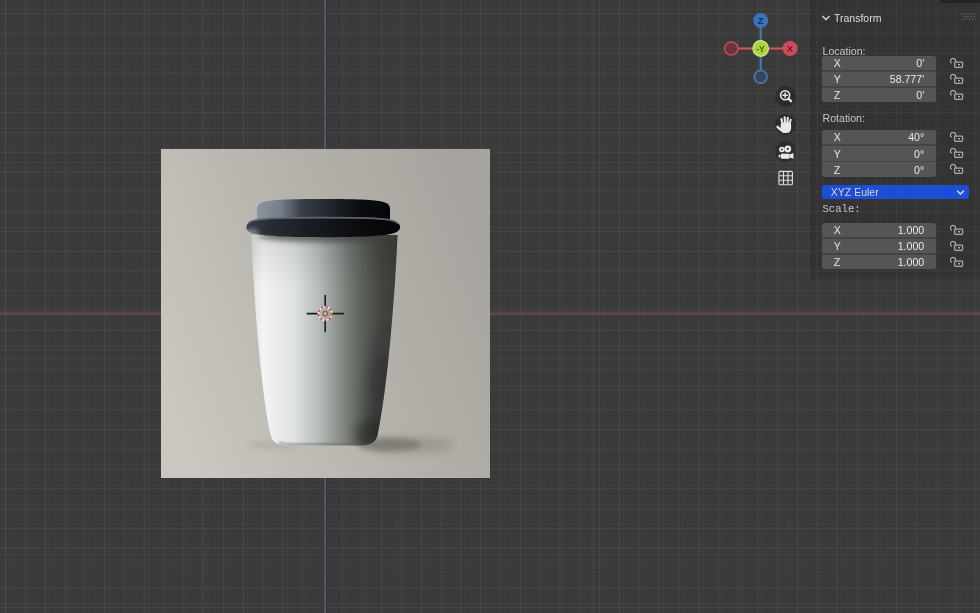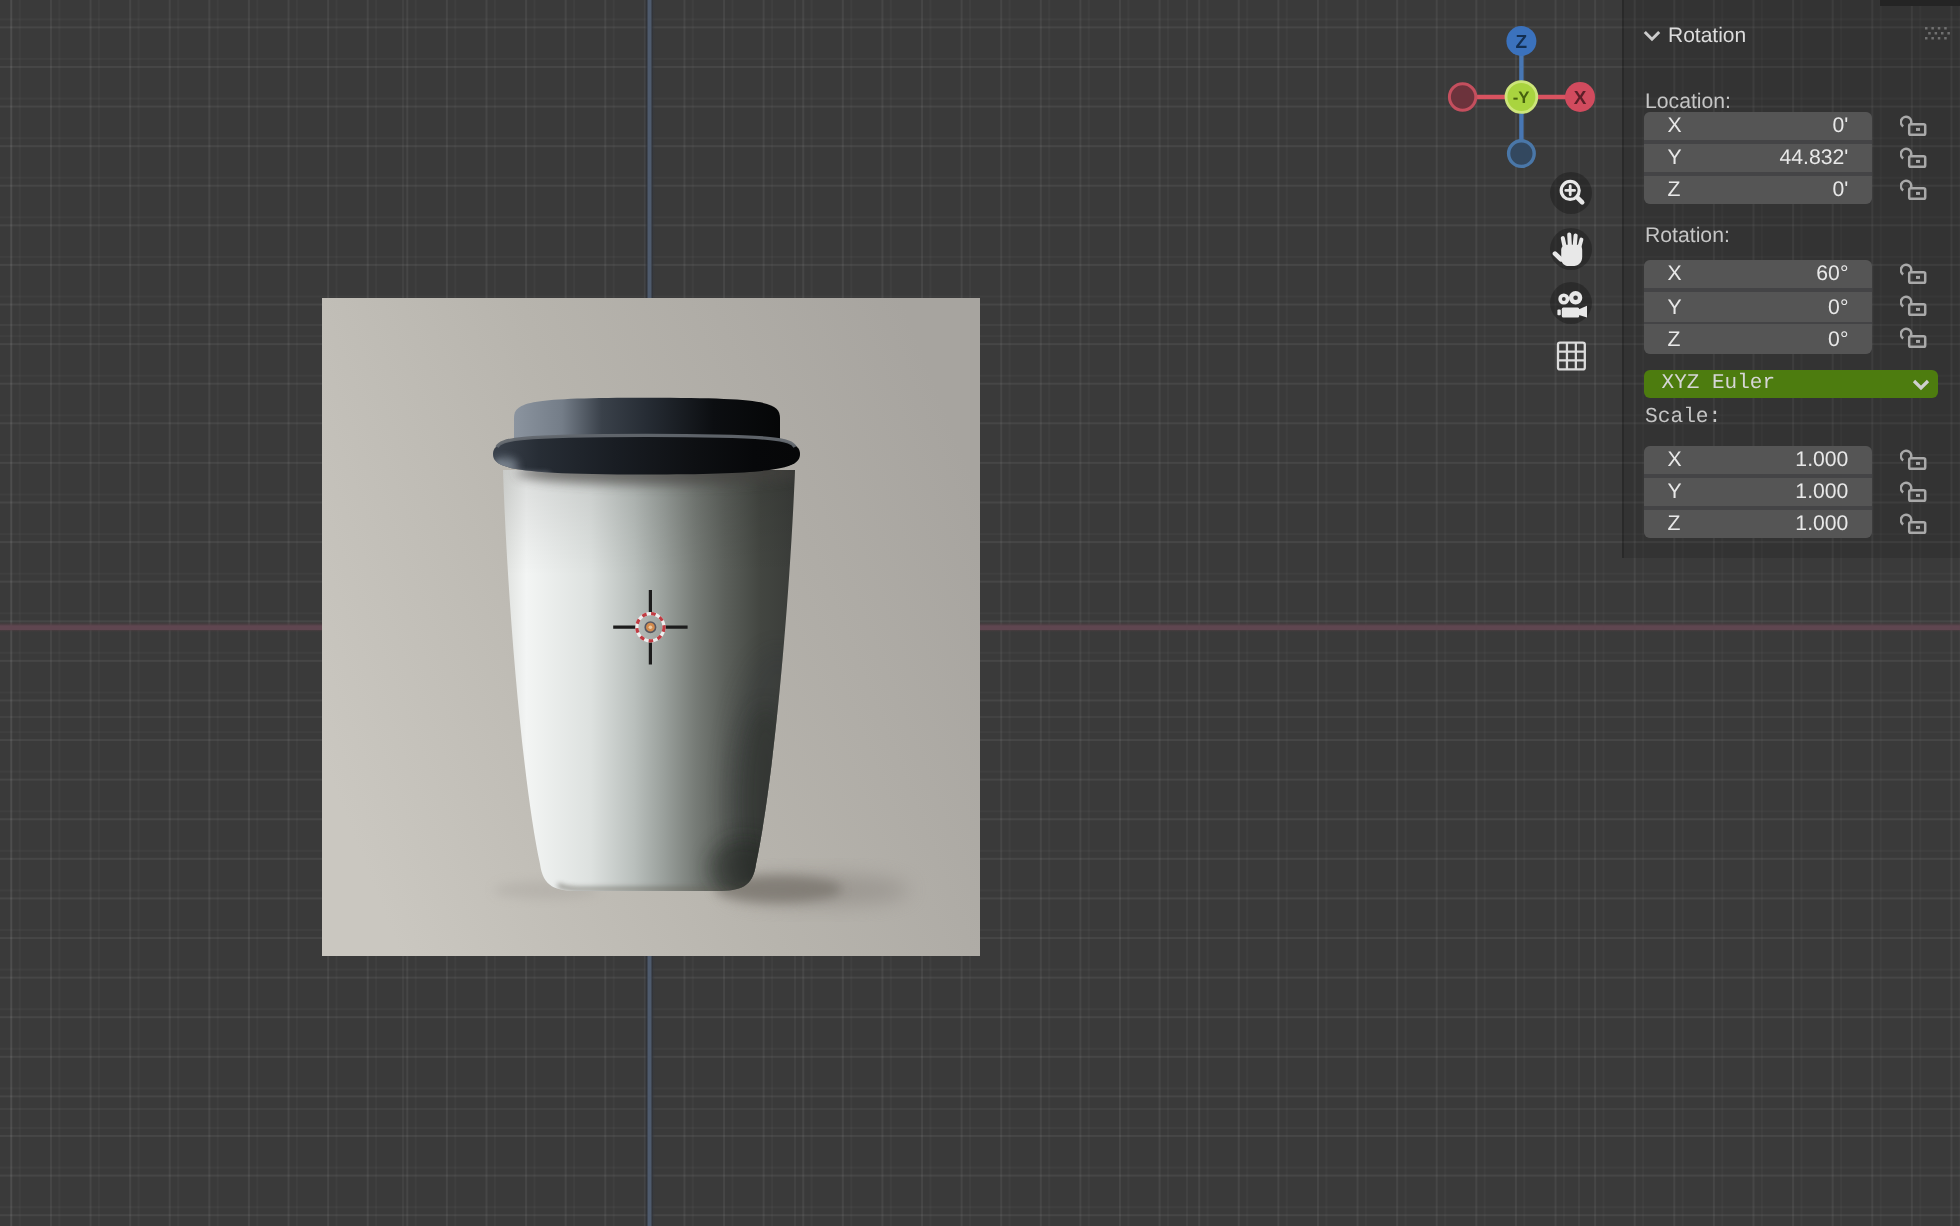--- a/index.html
+++ b/index.html
@@ -21,21 +21,21 @@
 .navbtn{position:absolute;width:21px;height:21px;border-radius:50%;background:rgba(24,24,24,0.42);}
 #panel{position:absolute;left:810.5px;top:0;width:169.5px;height:279px;background:rgba(20,20,20,0.18);border-left:1px solid rgba(0,0,0,0.18);}
 #toptab{position:absolute;left:940px;top:0;width:40px;height:2.5px;background:#242424;}
 .lbl{position:absolute;font-size:10.6px;color:#c5c5c5;left:11px;}
 .grp{position:absolute;left:10.8px;width:113.4px;background:#444446;border-radius:3.5px;}
 .row{position:absolute;left:10.8px;width:113.4px;height:14.6px;background:#555555;font-size:10.6px;color:#e8e8e8;}
 .row .ax{position:absolute;left:11.5px;top:1.5px;}
 .row .val{position:absolute;right:11.5px;top:1.5px;}
 .rt{border-radius:3px 3px 0 0;}
 .rb{border-radius:0 0 3px 3px;}
-#euler{position:absolute;left:10.8px;top:184.8px;width:147px;height:14.6px;background:#4d7c0f;border-radius:3px;font-size:10.5px;color:#d6d6d6;font-family:Liberation Mono, monospace;}
+#euler{position:absolute;left:10.8px;top:184.8px;width:147px;height:14.6px;background:#1d4ed8;border-radius:3px;font-size:10.5px;color:#d6d6d6;}
 .lock{position:absolute;left:138.5px;}
 #hdrtext{position:absolute;left:22.5px;top:11.5px;font-size:10.5px;color:#dcdcdc;}
 </style>
 </head>
 <body>
 <div id="grid"></div>
 <div id="xaxis"></div>
 <div id="zaxis"></div>
 
 <div id="plane">
@@ -175,21 +175,21 @@
 <rect x="-6.7" y="-6.7" width="13.4" height="13.4" rx="1"></rect>
 <path d="M-6.7 -2.23 H6.7 M-6.7 2.23 H6.7 M-2.23 -6.7 V6.7 M2.23 -6.7 V6.7"></path>
 </g>
 </svg>
 </div>
 
 <div id="panel">
 <svg style="position:absolute;left:9.5px;top:14px;" width="10" height="8" viewBox="0 0 10 8">
       <path d="M1.4 2 L5 5.6 L8.6 2" fill="none" stroke="#cccccc" stroke-width="1.5"></path>
     </svg>
-<div id="hdrtext">Rotation</div>
+<div id="hdrtext">Transform</div>
 <svg style="position:absolute;left:150px;top:13px;" width="13" height="8" viewBox="0 0 13 8">
 <g fill="#707070">
 <rect x="0.5" y="0.5" width="1.25" height="1.25"></rect>
         <rect x="3.7" y="0.5" width="1.25" height="1.25"></rect>
         <rect x="6.9" y="0.5" width="1.25" height="1.25"></rect>
         <rect x="10.1" y="0.5" width="1.25" height="1.25"></rect>
 <rect x="2.1" y="3" width="1.25" height="1.25"></rect>
         <rect x="5.3" y="3" width="1.25" height="1.25"></rect>
         <rect x="8.5" y="3" width="1.25" height="1.25"></rect>
         <rect x="11.7" y="3" width="1.25" height="1.25"></rect>
@@ -201,32 +201,32 @@
 </svg>
 
 <div class="lbl" style="top:45px;">Location:</div>
 <div class="grp" style="top:55.5px;height:46.8px;"></div>
 <div class="row rt" style="top:55.5px;">
       <span class="ax">X</span>
       <span class="val">0'</span>
     </div>
 <div class="row" style="top:71.6px;">
       <span class="ax">Y</span>
-      <span class="val">44.832'</span>
+      <span class="val">58.777'</span>
     </div>
 <div class="row rb" style="top:87.7px;">
       <span class="ax">Z</span>
       <span class="val">0'</span>
     </div>
 
 <div class="lbl" style="top:112px;text-align:center;">Rotation:</div>
 <div class="grp" style="top:129.9px;height:46.8px;"></div>
 <div class="row rt" style="top:129.9px;">
       <span class="ax">X</span>
-      <span class="val">60°</span>
+      <span class="val">40°</span>
     </div>
 <div class="row" style="top:146px;">
       <span class="ax">Y</span>
       <span class="val">0°</span>
     </div>
 <div class="row rb" style="top:162.1px;">
       <span class="ax">Z</span>
       <span class="val">0°</span>
     </div>
 

